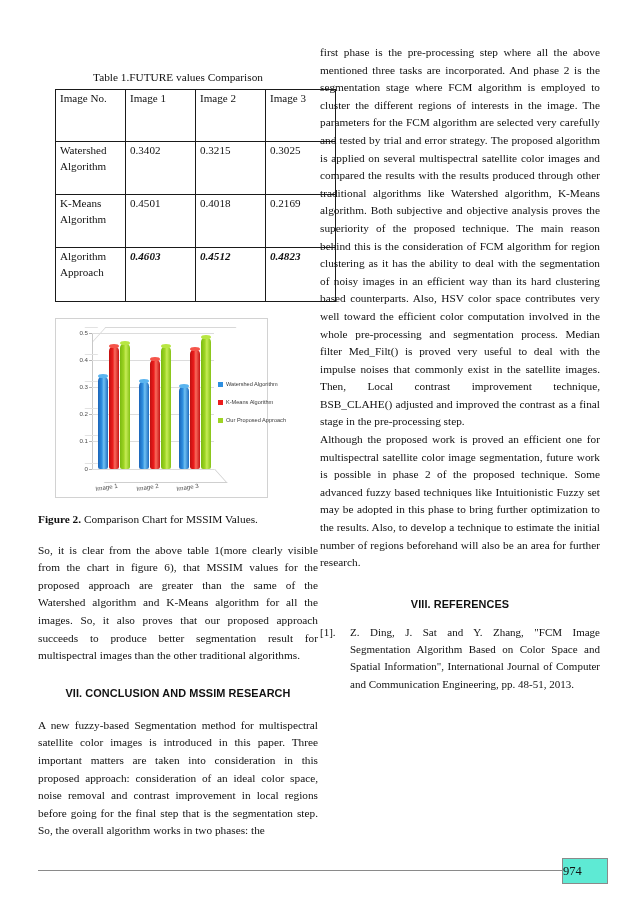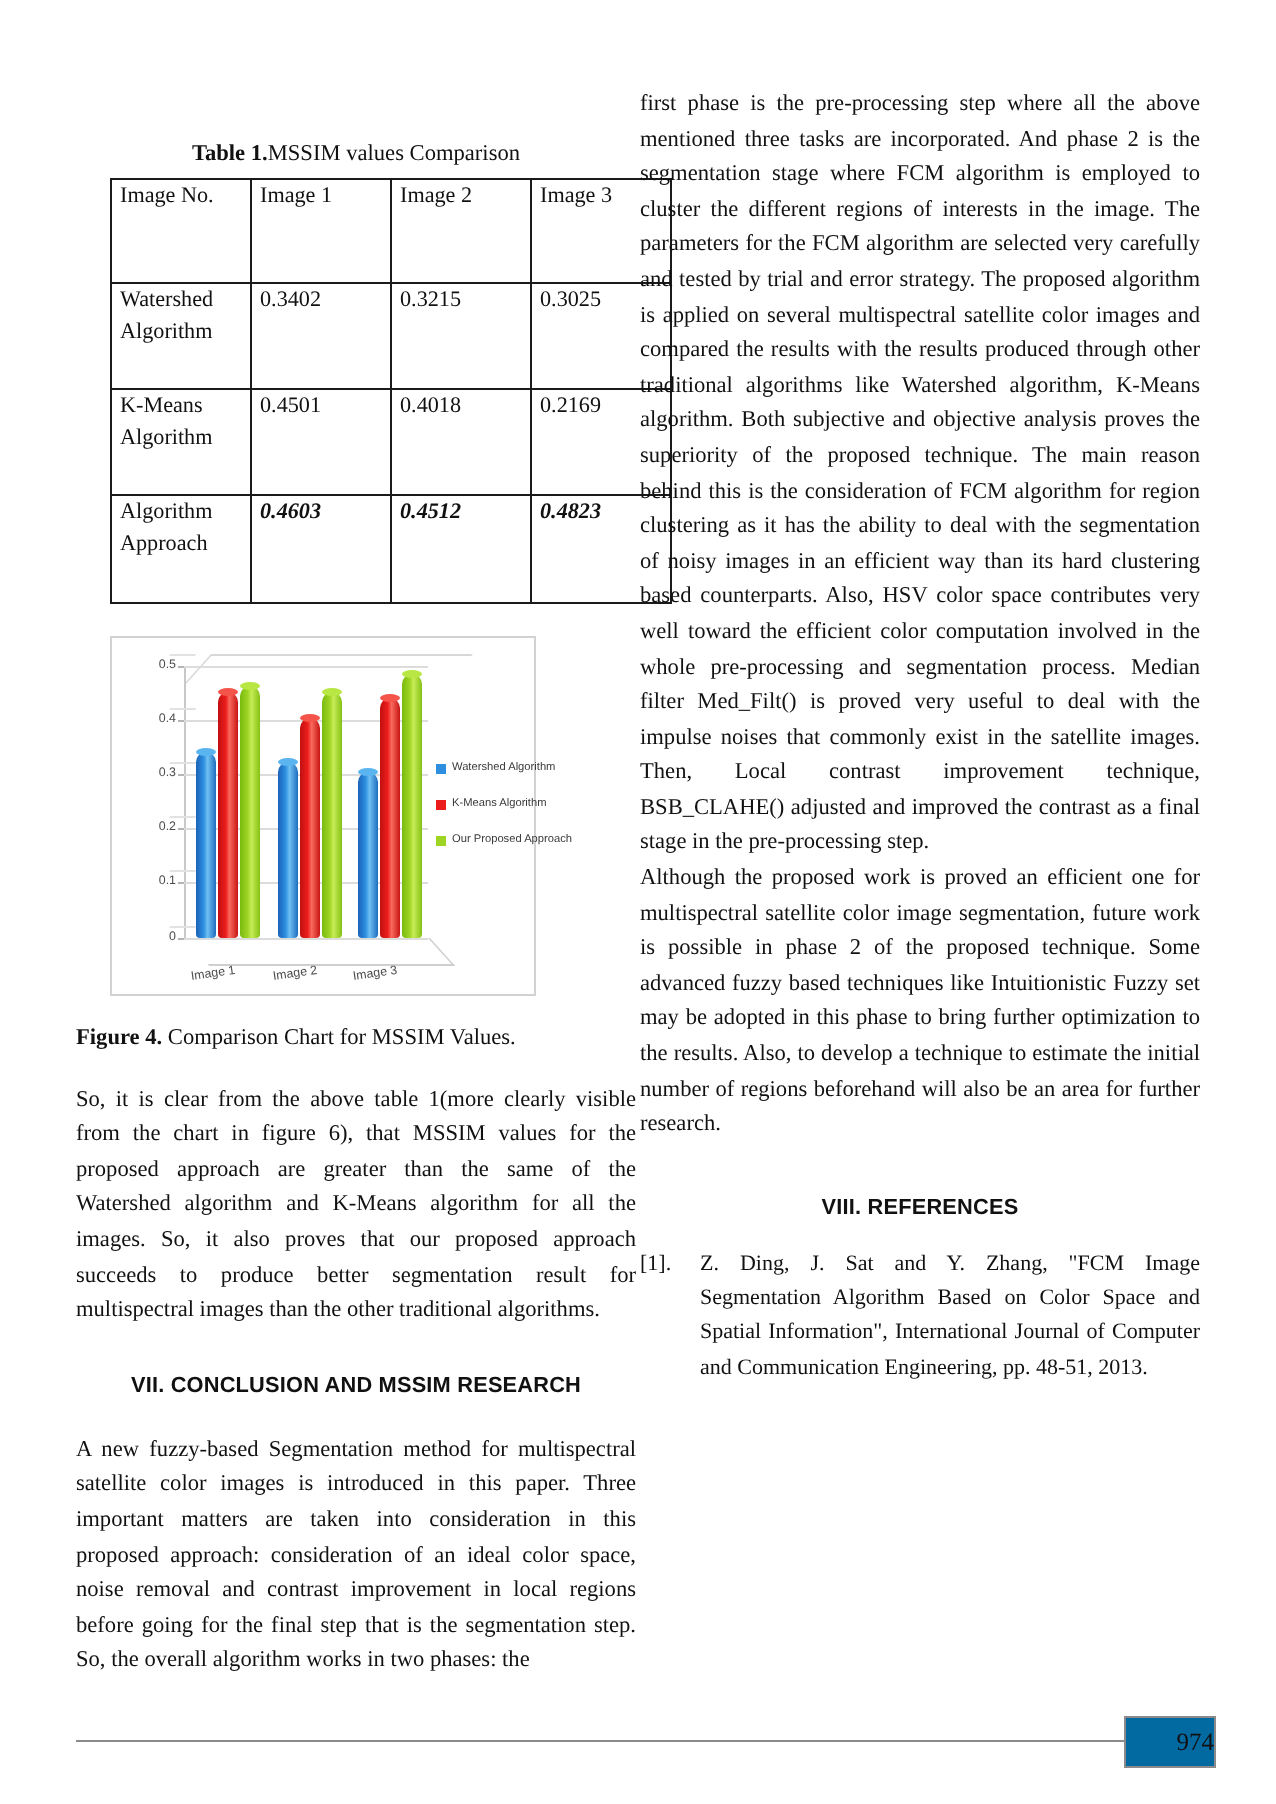--- a/index.html
+++ b/index.html
@@ -39,21 +39,21 @@
   }
   p.body-text.tight { margin-bottom: 0; }
 
   
   .table-caption {
     margin: 26px 0 5px 0;
     text-align: center;
     font-size: 11.3px;
     line-height: 14px;
   }
-  .table-caption b { font-weight: bold; }
+  .table-caption b { font-weight: normal; }
 
   table.mssim {
     border-collapse: collapse;
     width: 245px;
     margin: 0 0 0 17px;
     table-layout: fixed;
   }
   table.mssim td {
     border: 1px solid #1a1a1a;
     font-size: 11.1px;
@@ -257,36 +257,36 @@
     border-top: 1px solid #8a8a8a;
   }
   .page-num-box {
     position: absolute;
     left: 562px;
     top: 858px;
     width: 46px;
     height: 26px;
     border: 1px solid #8a8a8a;
     box-sizing: border-box;
-    text-align: right;
+    text-align: left;
     font-size: 12.5px;
     line-height: 24px;
-    background: #0369a1;
+    background: #5eead4;
   }
 </style>
 </head>
 <body>
 
 <div class="page">
 
   <div class="col col-left">
 
 
     <div class="table-caption">
-      <b>Table 1.</b><span>MSSIM values Comparison</span>
+      <b>Table 1.</b><span>FUTURE values Comparison</span>
     </div>
 
     <table class="mssim">
       <tbody>
         <tr>
           <td class="c0">Image No.</td>
           <td class="cx">Image 1</td>
           <td class="cx">Image 2</td>
           <td class="cx">Image 3</td>
         </tr>
@@ -382,21 +382,21 @@
             <div class="legend-label">K-Means Algorithm</div>
           </div>
           <div class="legend-row">
             <div class="swatch" style="background: rgb(158, 212, 36);"></div>
             <div class="legend-label">Our Proposed Approach</div>
           </div>
         </div>
     </div>
 
     <p class="fig-caption">
-      <b>Figure 4.</b><span> Comparison Chart for MSSIM Values.</span>
+      <b>Figure 2.</b><span> Comparison Chart for MSSIM Values.</span>
     </p>
 
     <p class="body-text" style="margin-top:15px">So, it is clear from the above table 1(more clearly visible from the chart in figure 6), that MSSIM values for the proposed approach are greater than the same of the Watershed algorithm and K-Means algorithm for all the images. So, it also proves that our proposed approach succeeds to produce better segmentation result for multispectral images than the other traditional algorithms.</p>
 
     <h2 class="section">VII.   CONCLUSION AND MSSIM RESEARCH</h2>
 
     <p class="body-text tight">A new fuzzy-based Segmentation method for multispectral satellite color images is introduced in this paper. Three important matters are taken into consideration in this proposed approach: consideration of an ideal color space, noise removal and contrast improvement in local regions before going for the final step that is the segmentation step. So, the overall algorithm works in two phases: the</p>
   </div>
 
   <div class="col col-right">

